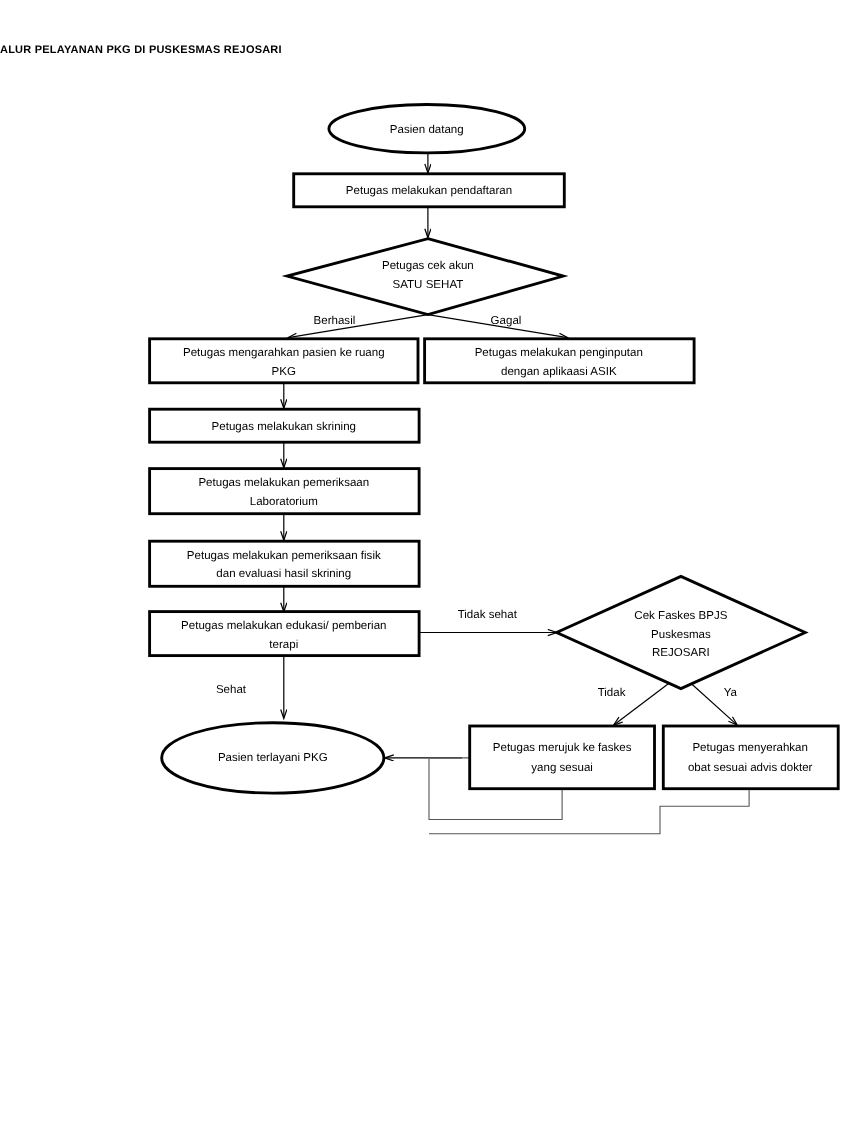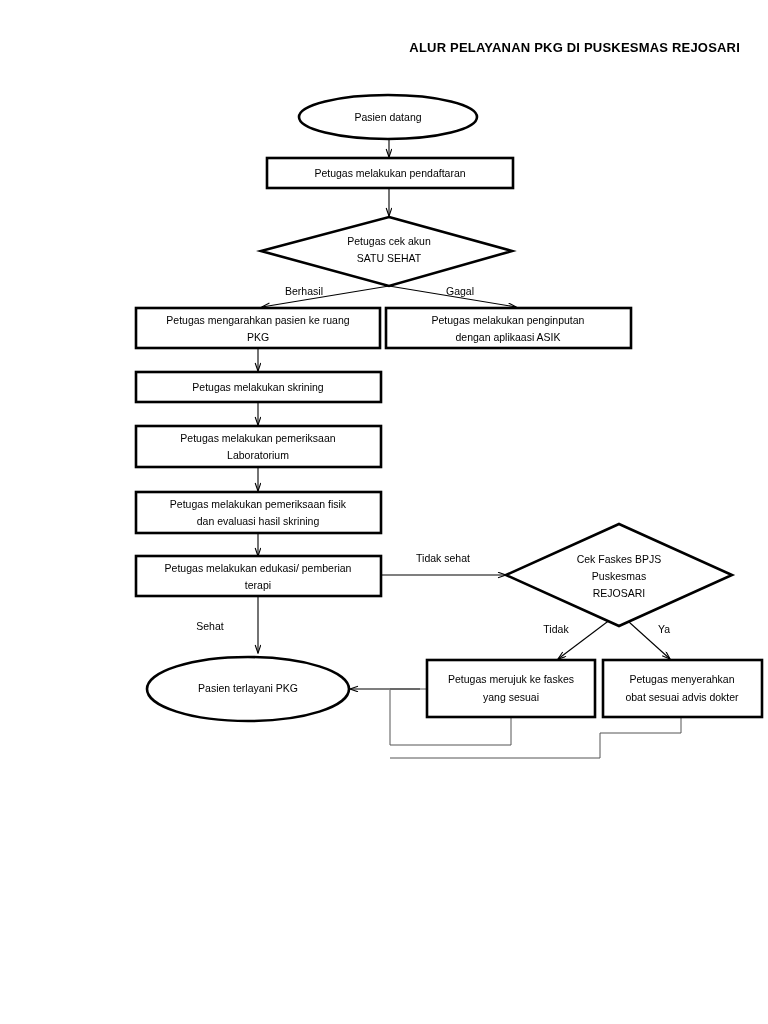--- a/index.html
+++ b/index.html
@@ -12,22 +12,22 @@
     height: 1024px;
     font-family: "Liberation Sans", sans-serif;
     position: relative;
     overflow: hidden;
   }
   #flow-title {
     position: absolute;
     left: 0;
     top: 40px;
     width: 740px;
-    text-align: right;
-    font-size: 13px;
+    text-align: left;
+    font-size: 10px;
     font-weight: bold;
     letter-spacing: 0.2px;
     color: #000000;
   }
   #flow-canvas {
     position: absolute;
     left: 0;
     top: 0;
   }
   .shape-fill {

